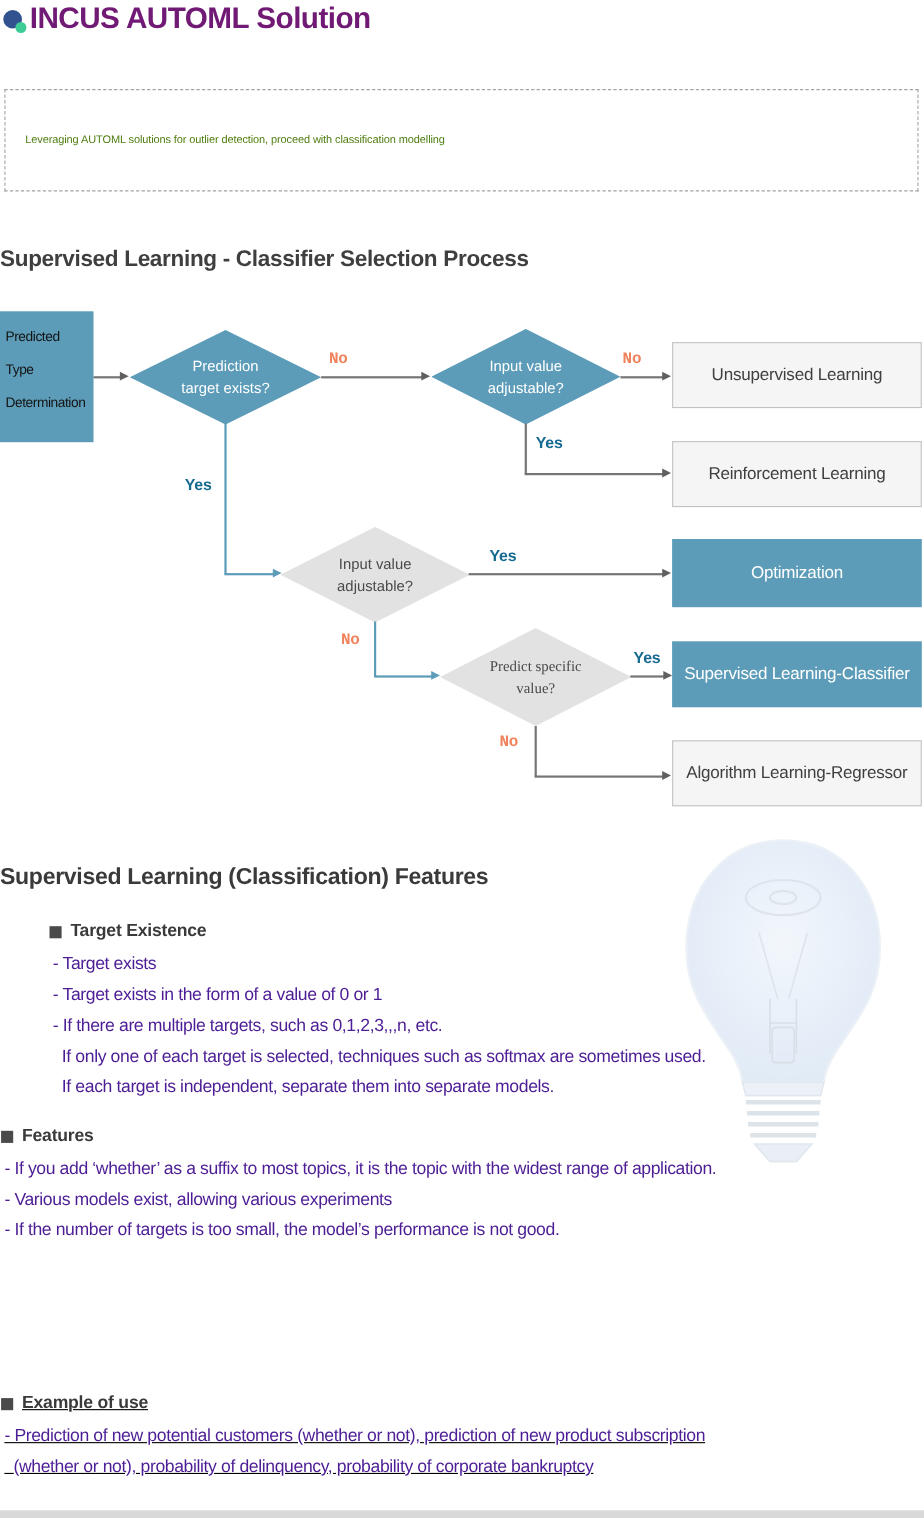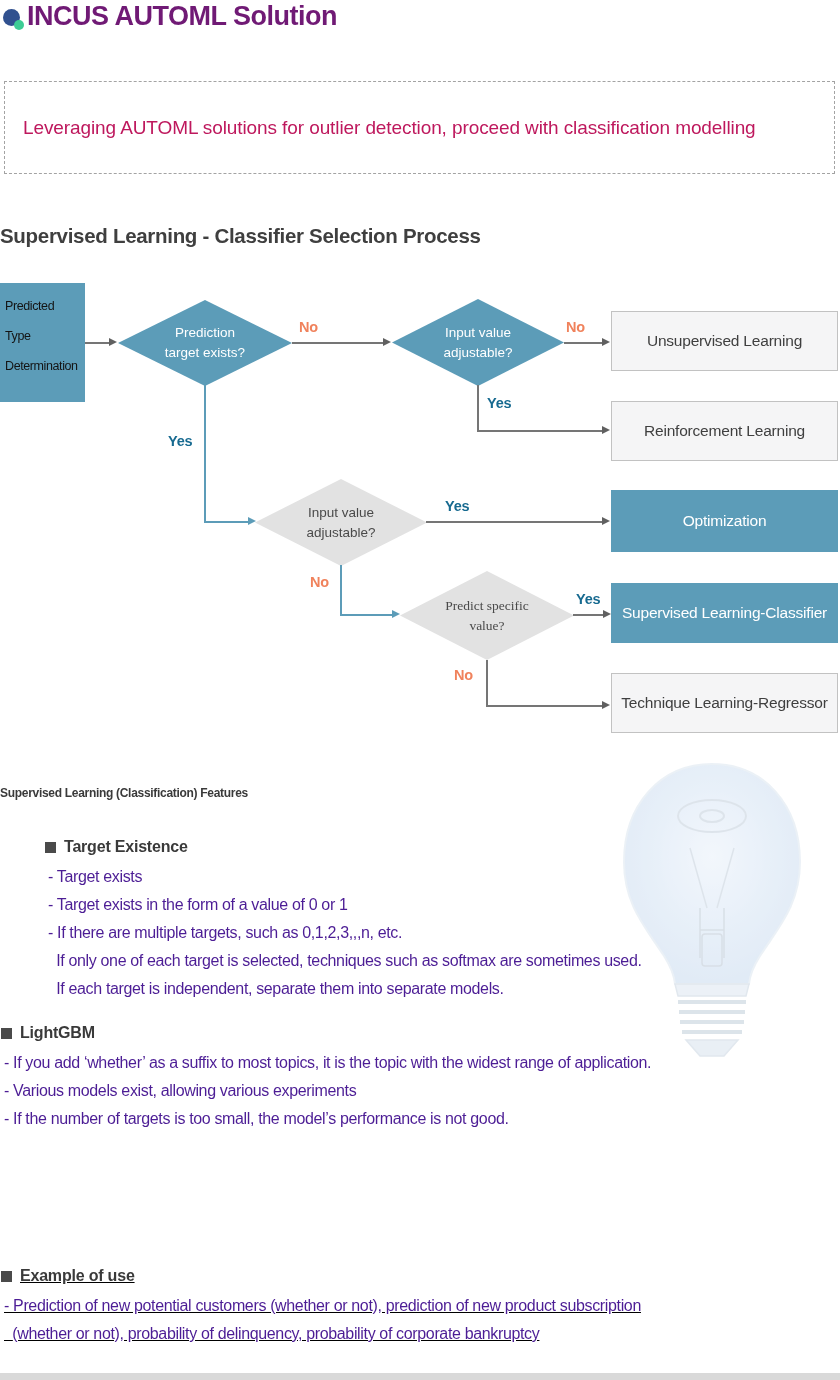--- a/index.html
+++ b/index.html
@@ -9,25 +9,25 @@
 
   
   .logo { position:absolute; left:3px; top:8px; width:26px; height:26px; }
   .dot-navy { position:absolute; left:0; top:1px; width:17px; height:17px; border-radius:50%; background:#31518F; }
   .dot-green { position:absolute; left:11px; top:12px; width:10px; height:10px; border-radius:50%; background:#3ECC95; }
   .page-title { position:absolute; left:27px; top:1px; font-size:27px; font-weight:700; color:#701a75; letter-spacing:-0.5px; }
 
   
   .intro-box { position:absolute; left:4px; top:81px; width:831px; height:93px;
     border:1.5px dashed #A3A3A3; display:flex; align-items:center; background:#fff; }
-  .intro-text { padding-left:18px; font-size:19px; color:#be185d; letter-spacing:-0.1px; }
+  .intro-text { padding-left:18px; font-size:10px; color:#4d7c0f; letter-spacing:-0.1px; }
 
   
   .flow-heading { position:absolute; left:0; top:224px; font-size:20.5px; font-weight:700; color:#3F3F3F; letter-spacing:-0.3px; }
-  .features-heading { position:absolute; left:0; top:786px; font-size:12px; font-weight:700; color:#3A3A3A; letter-spacing:-0.3px; z-index:2; }
+  .features-heading { position:absolute; left:0; top:786px; font-size:21px; font-weight:700; color:#3A3A3A; letter-spacing:-0.3px; z-index:2; }
 
   
   .start-box { position:absolute; left:0; top:283px; width:85px; height:119px; background:#5C9CB8;
     color:#141414; font-size:12.5px; line-height:30px; padding:8px 0 0 5px; white-space:pre-line; letter-spacing:-0.4px; }
   .diamond { position:absolute; display:flex; align-items:center; justify-content:center; text-align:center;
     clip-path:polygon(50% 0%, 100% 50%, 50% 100%, 0% 50%); font-size:13.5px; line-height:1.45; white-space:pre-line; }
   .diamond.blue { background:#5C9CB8; color:#ffffff; }
   .diamond.gray { background:#E2E2E2; color:#4A4A4A; }
   .d1 { left:118px; top:300px; width:174px; height:86px; }
   .d2 { left:392px; top:299px; width:172px; height:87px; }
@@ -45,21 +45,21 @@
   .o-regr  { left:611px; top:673px; }
 
   
   .hline { position:absolute; height:1.5px; background:#757575; }
   .vline { position:absolute; width:1.5px; background:#757575; }
   .hline.blue, .vline.blue { background:#5C9CB8; }
   .arr { position:absolute; width:0; height:0; border-top:4.5px solid transparent; border-bottom:4.5px solid transparent; border-left:8px solid #606060; }
   .arr.blue { border-left-color:#5C9CB8; }
 
   .flow-label { position:absolute; font-size:14.5px; font-weight:700; letter-spacing:-0.2px; }
-  .lbl-no  { color:#F0825C; }
+  .lbl-no  { color:#F0825C;font-family:Liberation Mono, monospace; }
   .lbl-yes { color:#176A90; }
 
   
   .feat { position:absolute; left:0; width:840px; z-index:2; }
   .feat-title { display:flex; align-items:center; font-size:16px; font-weight:700; color:#3A3A3A; line-height:24px; margin-bottom:4px; letter-spacing:-0.2px; }
   .sq { display:inline-block; width:11px; height:11px; background:#4A4A4A; margin:0 8px 0 1px; flex:none; }
   .feat-item { font-size:16px; color:#4c1d95; line-height:28px; white-space:pre-wrap; padding-left:4px; letter-spacing:-0.35px; }
 
   
   .bulb { position:absolute; left:612px; top:758px; z-index:1; opacity:0.55; }
@@ -156,42 +156,42 @@
 
     <div class="hline" style="left:573px; top:614px; width:33px;"></div>
     <div class="arr" style="left:603px; top:610px;"></div>
     <div class="flow-label lbl-yes" style="left:576px; top:591px;">Yes</div>
     <div class="outcome blue o-class">Supervised Learning-Classifier</div>
 
     <div class="vline" style="left:486px; top:660px; height:46px;"></div>
     <div class="hline" style="left:486px; top:705px; width:119px;"></div>
     <div class="arr" style="left:602px; top:701px;"></div>
     <div class="flow-label lbl-no" style="left:454px; top:667px;">No</div>
-    <div class="outcome gray o-regr">Technique Learning-Regressor</div>
+    <div class="outcome gray o-regr">Algorithm Learning-Regressor</div>
 
   </div>
 
   <h3 class="features-heading">Supervised Learning (Classification) Features</h3>
 
   <section class="feat" style="top:835px;margin-left:44px;">
     <div class="feat-title">
       <span class="sq"></span>
       <span>Target Existence</span>
     </div>
     <div class="feat-item">- Target exists</div>
     <div class="feat-item">- Target exists in the form of a value of 0 or 1</div>
     <div class="feat-item">- If there are multiple targets, such as 0,1,2,3,,,n, etc.</div>
     <div class="feat-item">  If only one of each target is selected, techniques such as softmax are sometimes used.</div>
     <div class="feat-item">  If each target is independent, separate them into separate models.</div>
   </section>
 
   <section class="feat" style="top:1021px;">
     <div class="feat-title">
       <span class="sq"></span>
-      <span>LightGBM</span>
+      <span>Features</span>
     </div>
     <div class="feat-item">- If you add ‘whether’ as a suffix to most topics, it is the topic with the widest range of application.</div>
     <div class="feat-item">- Various models exist, allowing various experiments</div>
     <div class="feat-item">- If the number of targets is too small, the model’s performance is not good.</div>
   </section>
 
 
   <section class="feat" style="top:1264px;text-decoration:underline;">
     <div class="feat-title">
       <span class="sq"></span>

